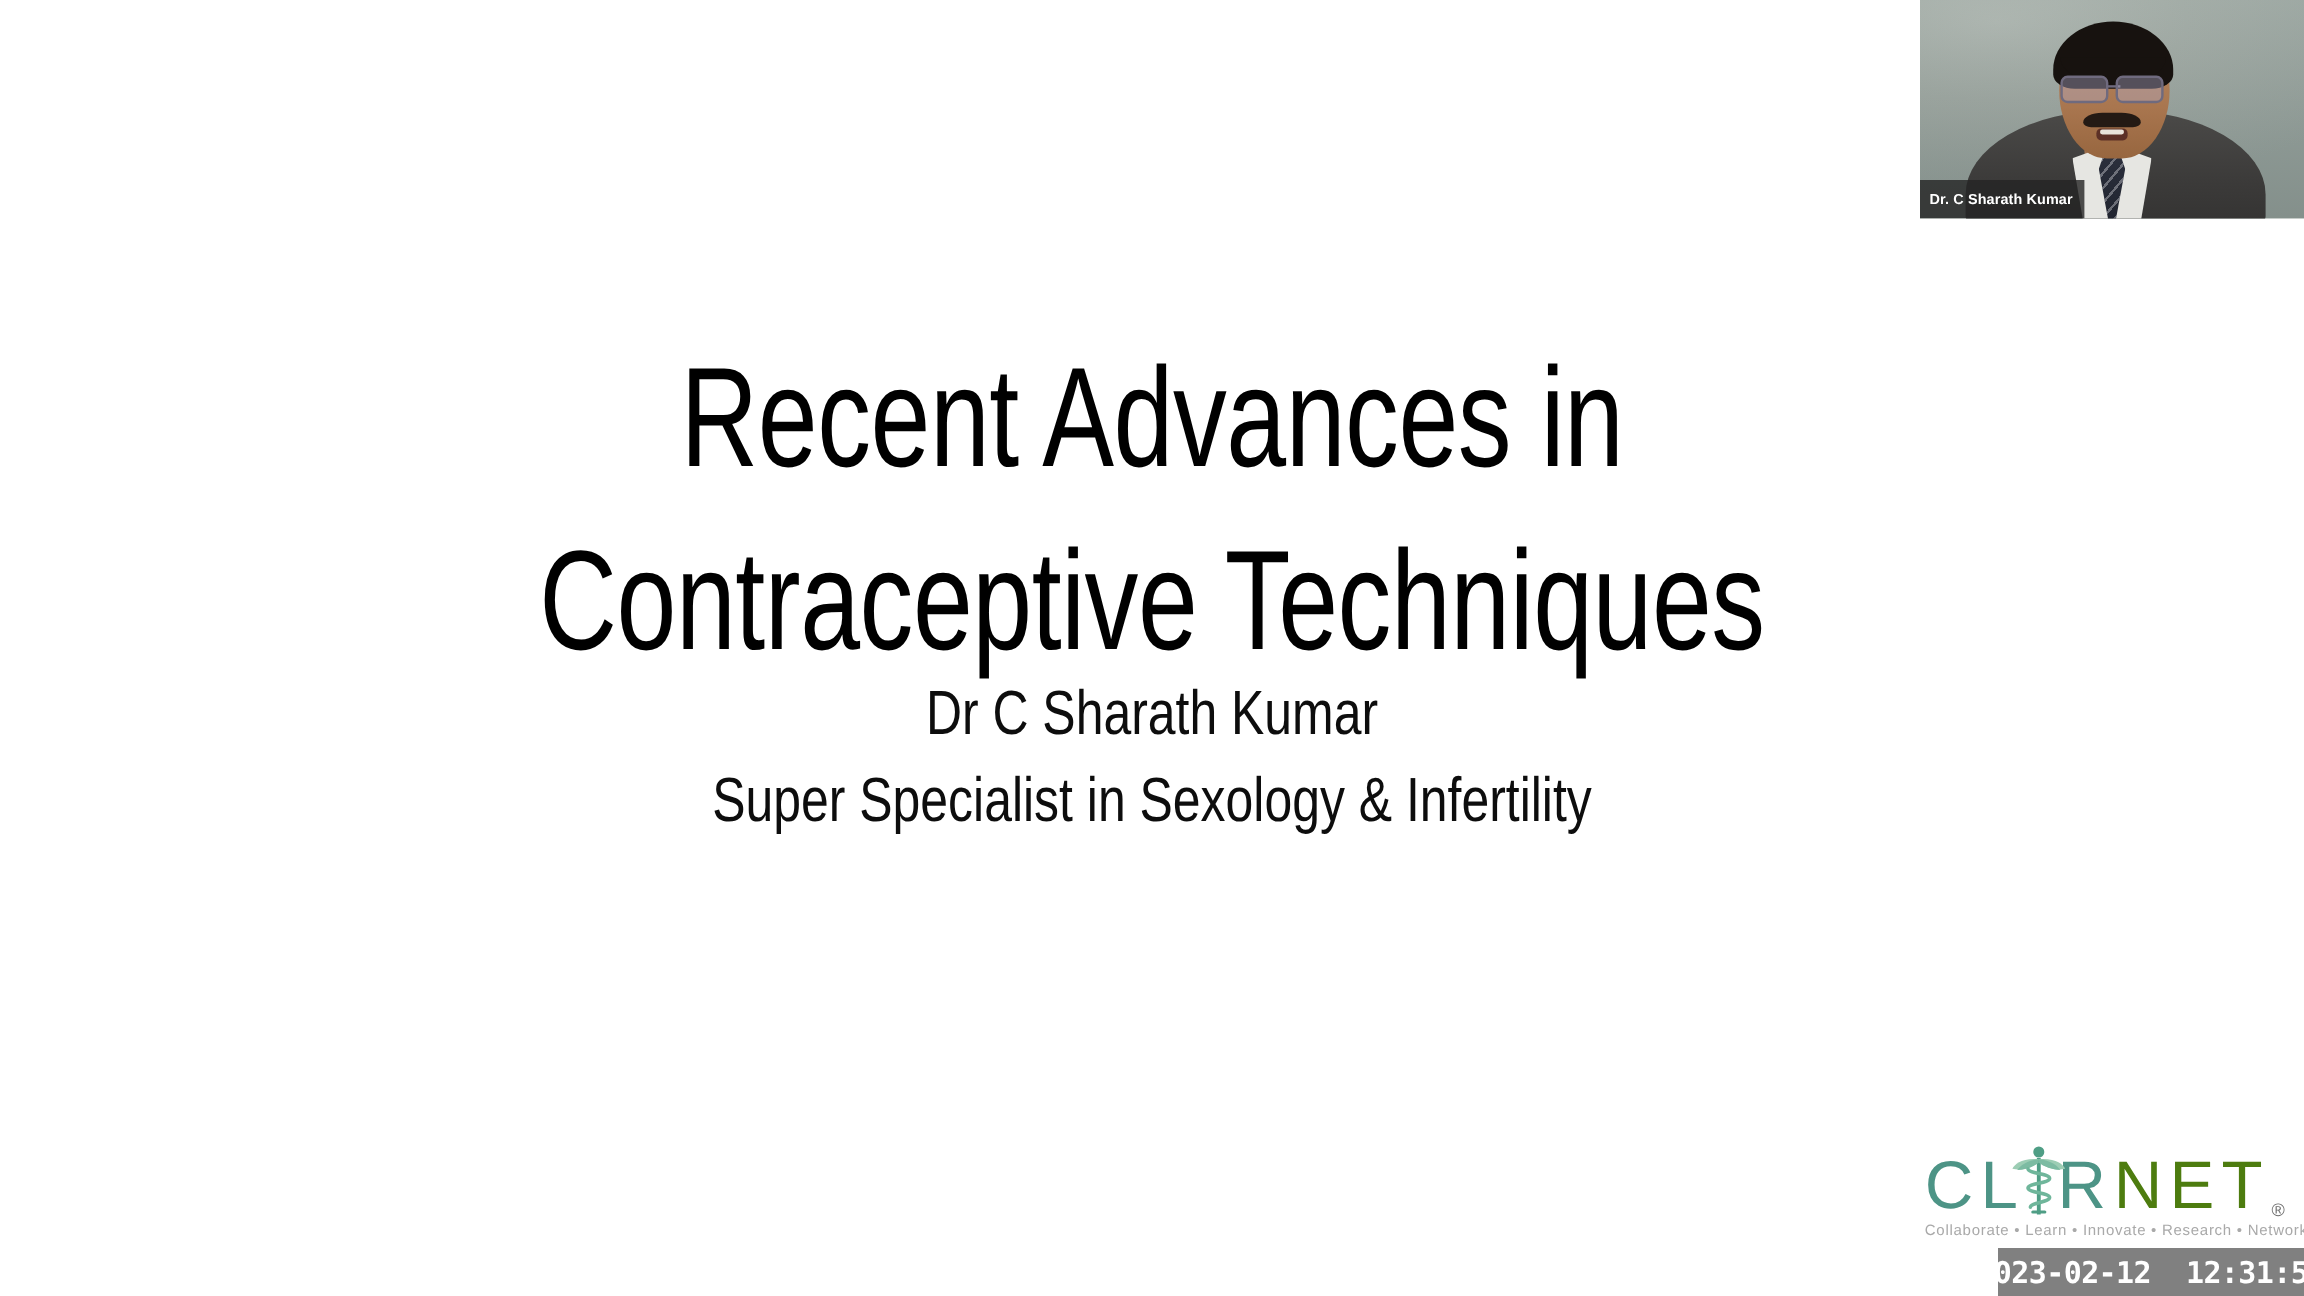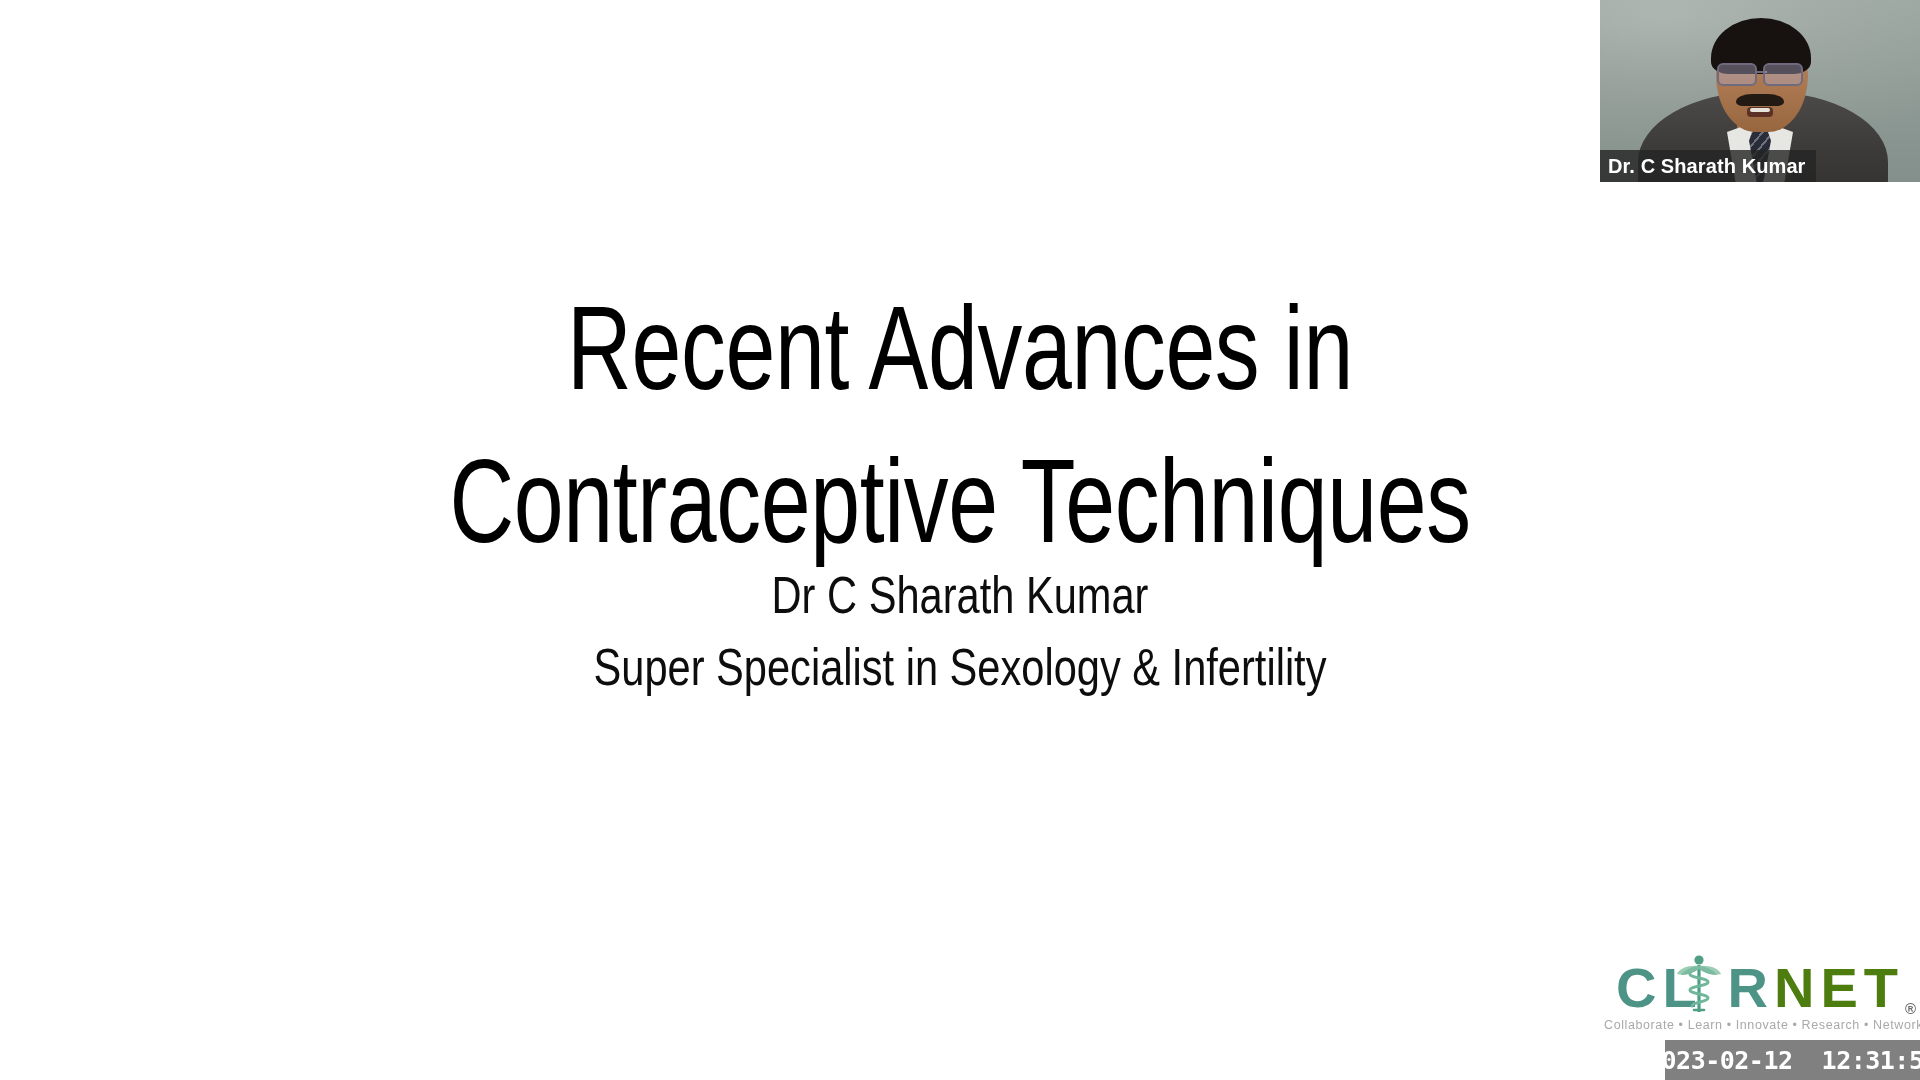--- a/index.html
+++ b/index.html
@@ -229,45 +229,45 @@
   .webcam-name {
     position: absolute;
     left: 0px;
     bottom: 0px;
     height: 32px;
     padding: 0 10px 0 8px;
     display: flex;
     align-items: center;
     background: rgba(36,36,36,0.80);
     color: #ffffff;
-    font-size: 20px;
+    font-size: 12px;
     font-weight: 700;
     letter-spacing: 0.1px;
     white-space: nowrap;
   }
 
   
   .logo {
     position: absolute;
     left: 1604px;
     top: 952px;
     width: 300px;
     height: 86px;
   }
   .logo-wordmark {
     position: absolute;
-    left: 12px;
+    left: 0;
     top: 0;
     width: 300px;
     height: 64px;
     display: flex;
     align-items: flex-end;
-    justify-content: center;
+    justify-content: space-between;
     font-size: 56px;
-    font-weight: 700;
+    font-weight: 400;
     letter-spacing: 6px;
     line-height: 1;
   }
   .logo-clir { color: #4d9486; }
   .logo-net  { color: #4d7c0f; }
   .logo-reg {
     color: #6d6d6d;
     font-size: 15px;
     vertical-align: super;
     letter-spacing: 0;

